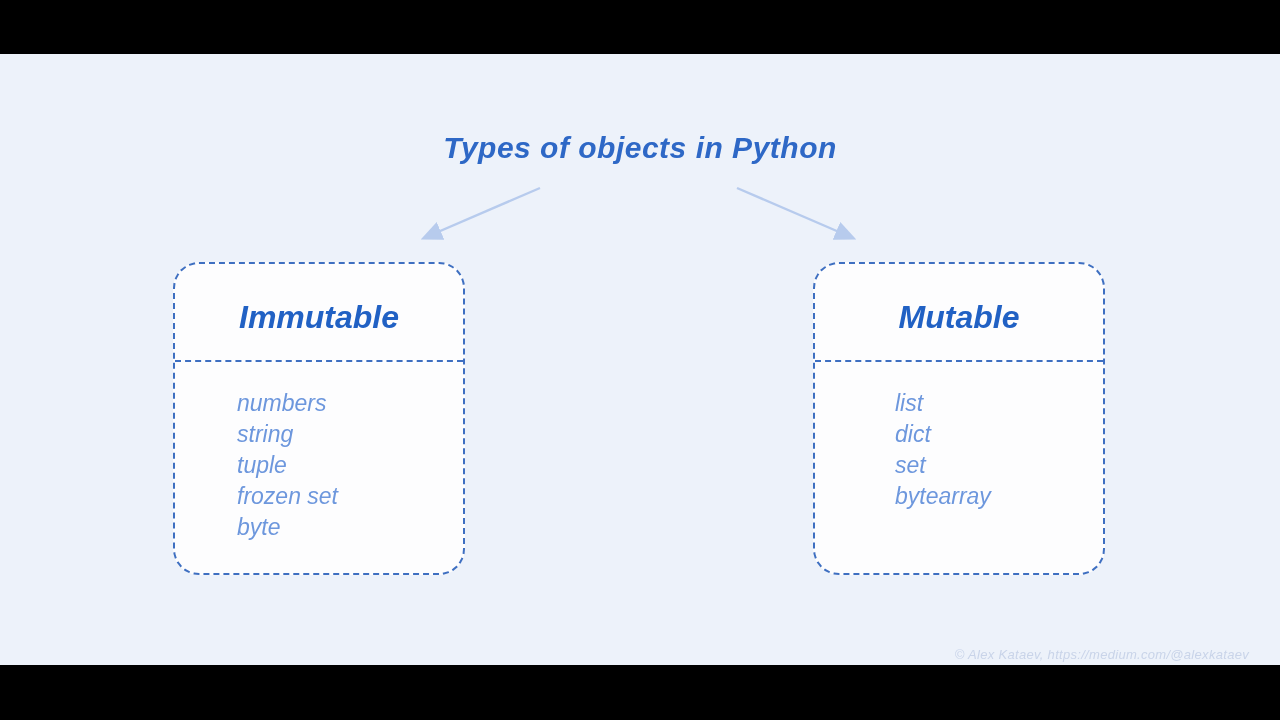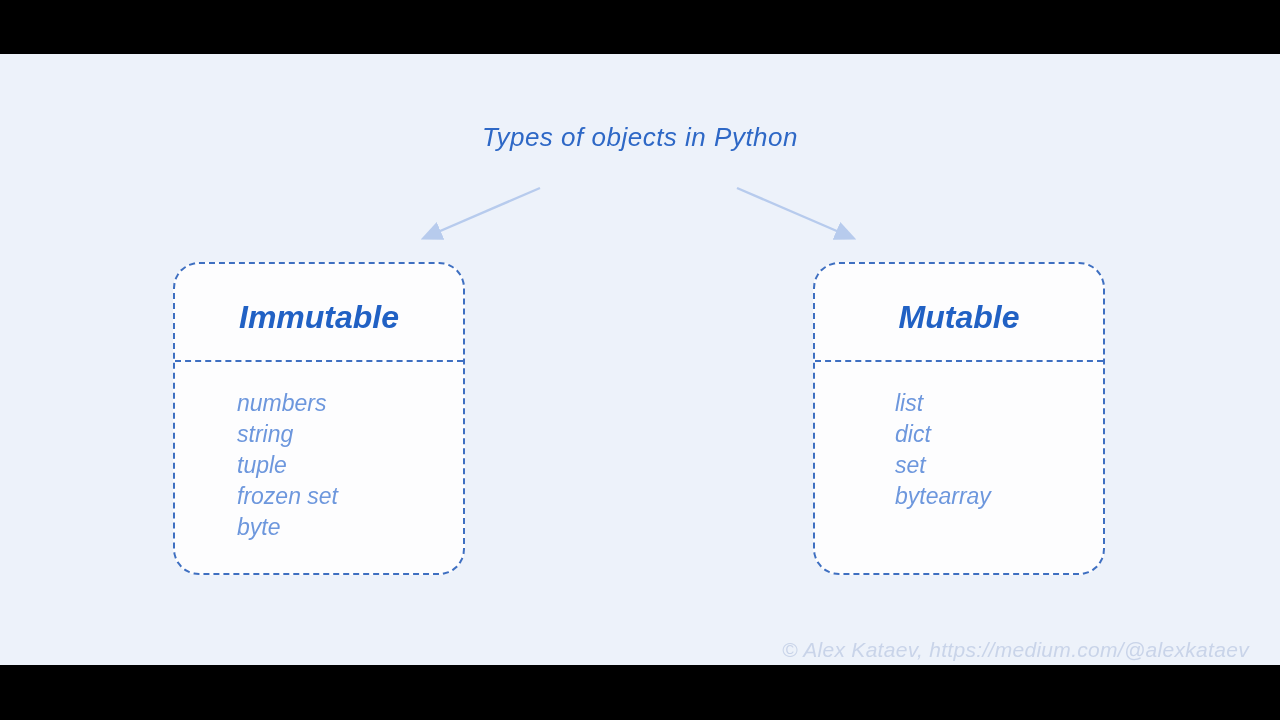--- a/index.html
+++ b/index.html
@@ -26,27 +26,27 @@
   .content {
     position: absolute;
     top: 54px;
     left: 0;
     width: 1280px;
     height: 611px;
     background: #edf2fa;
   }
   .title {
     position: absolute;
-    top: 68px;
+    top: 77px;
     left: 0;
     width: 100%;
     text-align: center;
     font-style: italic;
-    font-weight: 400;
-    font-size: 26px;
+    font-weight: 700;
+    font-size: 30px;
     letter-spacing: 0.5px;
     color: #2e68c6;
   }
   .arrows-svg {
     position: absolute;
     top: 0;
     left: 0;
     width: 1280px;
     height: 611px;
     pointer-events: none;
@@ -84,21 +84,21 @@
     line-height: 31px;
     color: #6d97dd;
   }
   .type-box.right .box-body { padding-left: 80px; }
   .box-item { display: block; }
   .credit {
     position: absolute;
     right: 31px;
     bottom: 3px;
     font-style: italic;
-    font-size: 21px;
+    font-size: 13px;
     color: #c9d4e9;
     letter-spacing: 0.3px;
   }
 </style>
 </head>
 <body>
 
 <div class="stage">
   <div class="letterbox top"></div>
 

